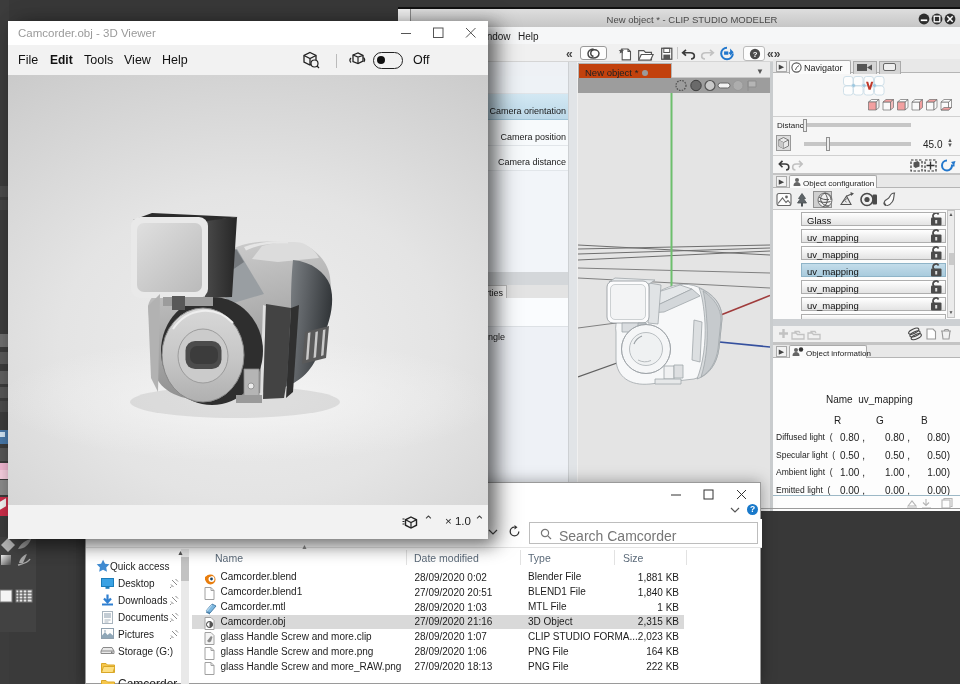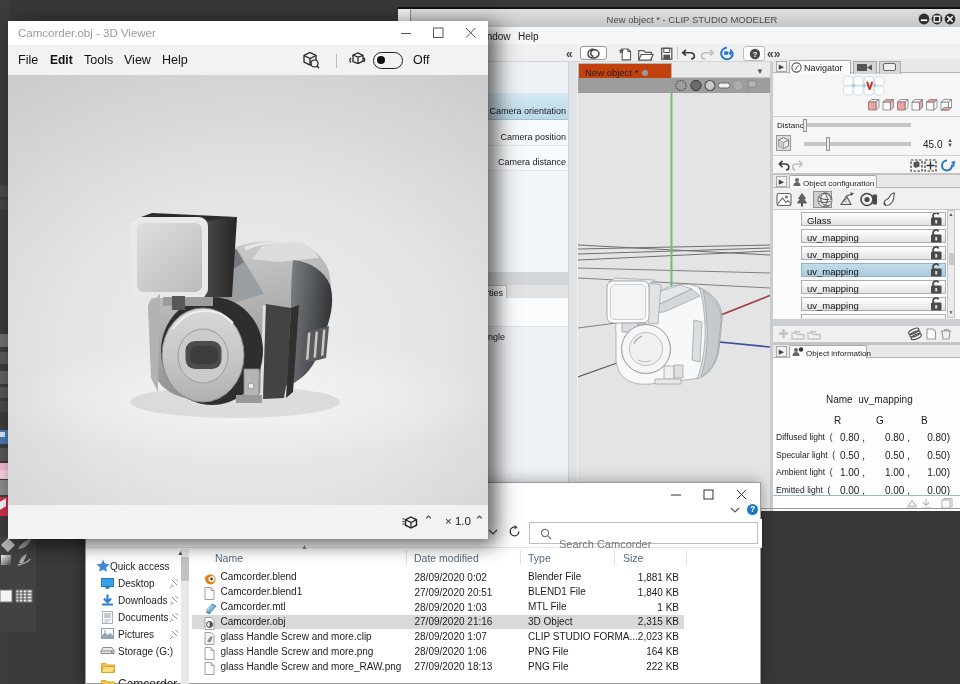--- a/index.html
+++ b/index.html
@@ -479,21 +479,21 @@
       </svg>
   <svg class="abs" style="left:422px;top:42px;" width="13" height="13" viewBox="0 0 13 13">
     <path d="M10.8 6.5 A4.3 4.3 0 1 1 6.5 2.2" fill="none" stroke="#333" stroke-width="1.3"></path>
     <path d="M6.5 0 l3 2.2 -3 2.2 Z" fill="#333"></path>
   </svg>
   <div class="abs" style="left:443px;top:39px;width:229px;height:22px;background:#fff;border:1px solid #bdbdbd;">
     <svg class="abs" style="left:10px;top:5px;" width="12" height="12" viewBox="0 0 12 12">
           <circle cx="5" cy="5" r="3.6" fill="none" stroke="#777" stroke-width="1.2"></circle>
           <path d="M7.8 7.8 L11 11" stroke="#777" stroke-width="1.2"></path>
         </svg>
-    <div class="abs" style="left:29px;top:4.5px;font-size:11px;color:#767676;margin-top:10px;">Search Camcorder</div>
+    <div class="abs" style="left:29px;top:4.5px;font-size:14px;color:#767676;">Search Camcorder</div>
   </div>
 
   <div class="abs" style="left:95px;top:66px;width:8px;height:136px;background:#e9e9e9;"></div>
   <div class="abs" style="left:95px;top:74px;width:8px;height:24px;background:#c2c2c2;"></div>
   <div class="abs" style="left:91px;top:66px;font-size:7px;color:#555;">▲</div>
 
   <svg class="abs" style="left:9px;top:76px;" width="16" height="14" viewBox="0 0 16 14">
         <path d="M8 0.5 l2.3 4.6 5.2 .7 -3.8 3.6 .9 5 -4.6 -2.4 -4.6 2.4 .9 -5 -3.8 -3.6 5.2 -.7 Z" fill="#3f8ad1" transform="scale(0.85) translate(1.5,0.5)"></path>
       </svg>
   <div class="abs" style="left:24px;top:78px;font-size:10px;color:#1c1c1c;">Quick access</div>

